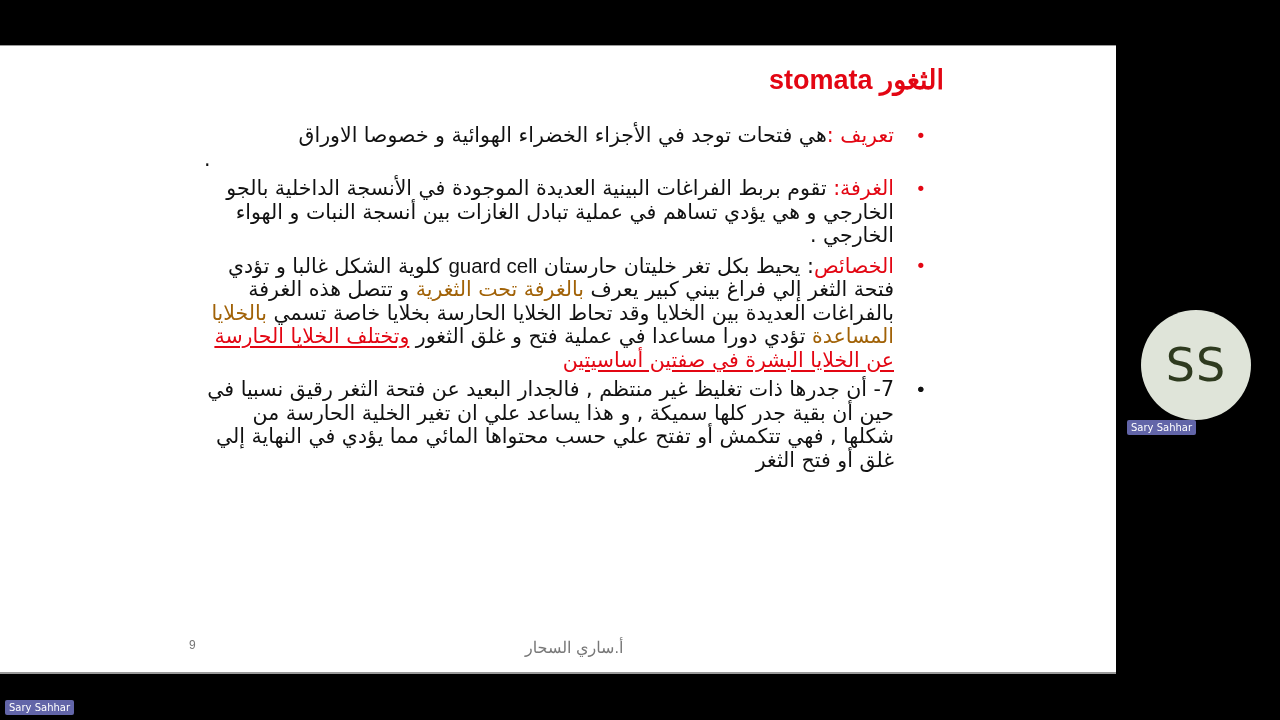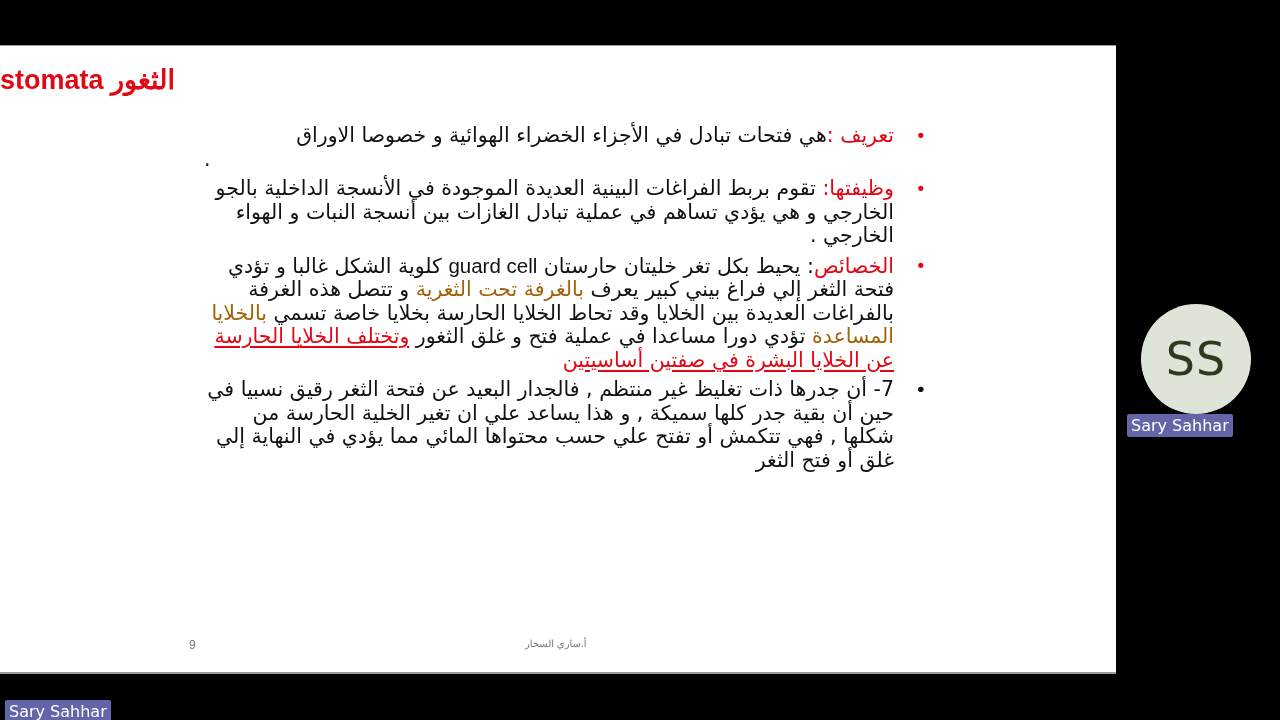--- a/index.html
+++ b/index.html
@@ -12,21 +12,21 @@
 
     .slide {
       position: absolute; left: 0; top: 45px;
       width: 1116px; height: 629px;
       background: #ffffff;
       border-top: 1px solid #9a9a9a;
       border-bottom: 2px solid #9a9a9a;
     }
     .slide-title {
       position: absolute; left: 0; width: 944px; top: 18px;
-      text-align: left;
+      text-align: right;
       color: #e30613;
       font-weight: bold;
       font-size: 27px;
       direction: rtl;
     }
     .slide-title .en { font-family: "Liberation Sans", sans-serif; }
 
     .content {
       position: absolute; left: 196px; top: 78px; width: 740px;
       direction: rtl; text-align: right;
@@ -58,41 +58,41 @@
     }
     .en-inline { font-family: "Liberation Sans", sans-serif; }
     .trailing-dot { display: block; text-align: left; padding-left: 8px; }
 
     .footer-page {
       position: absolute; left: 189px; top: 592px;
       font-size: 12px; color: #777;
     }
     .footer-author {
       position: absolute; left: 525px; top: 592px;
-      font-size: 10px; color: #777; direction: rtl;
+      font-size: 16px; color: #777; direction: rtl;
     }
 
     .participant-tile {
-      position: absolute; left: 1116px; top: 290px;
+      position: absolute; left: 1116px; top: 296px;
       width: 140px; height: 150px;
     }
     .avatar {
       position: absolute; left: 25px; top: 14px;
       width: 110px; height: 110px; border-radius: 50%;
       background: #dfe4d9;
       display: flex; align-items: center; justify-content: center;
       color: #2e3a1f; font-size: 46px;
       font-family: "DejaVu Sans", sans-serif;
       letter-spacing: 1px;
     }
     .name-badge {
       position: absolute;
       background: #6265a8;
       color: #ffffff;
-      font-size: 16px;
+      font-size: 10px;
       font-family: "DejaVu Sans", sans-serif;
       padding: 2px 4px;
       border-radius: 2px;
       white-space: nowrap;
     }
     .name-badge.tile { left: 11px; top: 124px; }
     .name-badge.self { left: 5px; top: 700px; }
   </style>
 </head>
 <body>
@@ -102,27 +102,27 @@
   <div class="slide">
     <div class="slide-title">
       <span>الثغور</span>
       <span class="en">stomata</span>
     </div>
 
     <div class="content">
 
       <div class="bullet">
         <span class="dot red">•</span>
-        <span class="term-red">تعريف :</span><span>هي فتحات تبادل في الأجزاء الخضراء الهوائية و خصوصا الاوراق</span>
+        <span class="term-red">تعريف :</span><span>هي فتحات توجد في الأجزاء الخضراء الهوائية و خصوصا الاوراق</span>
         <span class="trailing-dot">.</span>
       </div>
 
       <div class="bullet">
         <span class="dot red">•</span>
-        <span class="term-red">وظيفتها:</span><span> تقوم بربط الفراغات البينية العديدة الموجودة في الأنسجة الداخلية بالجو الخارجي و هي يؤدي تساهم في عملية تبادل الغازات بين أنسجة النبات و الهواء الخارجي .</span>
+        <span class="term-red">الغرفة:</span><span> تقوم بربط الفراغات البينية العديدة الموجودة في الأنسجة الداخلية بالجو الخارجي و هي يؤدي تساهم في عملية تبادل الغازات بين أنسجة النبات و الهواء الخارجي .</span>
       </div>
 
       <div class="bullet">
         <span class="dot red">•</span>
         <span class="term-red">الخصائص</span><span>: يحيط بكل تغر خليتان حارستان </span><span class="en-inline">guard cell</span><span>  كلوية الشكل غالبا و تؤدي فتحة الثغر إلي فراغ بيني كبير يعرف </span><span class="hl-red">بالغرفة تحت الثغرية</span><span> و تتصل هذه الغرفة بالفراغات العديدة بين الخلايا وقد تحاط الخلايا الحارسة بخلايا خاصة تسمي </span><span class="hl-red">بالخلايا المساعدة</span><span> تؤدي دورا مساعدا في عملية فتح و غلق الثغور </span><span class="hl-red-ul">وتختلف الخلايا الحارسة عن الخلايا البشرة في صفتين أساسيتين</span>
       </div>
 
       <div class="bullet">
         <span class="dot black">•</span>
       </div>

